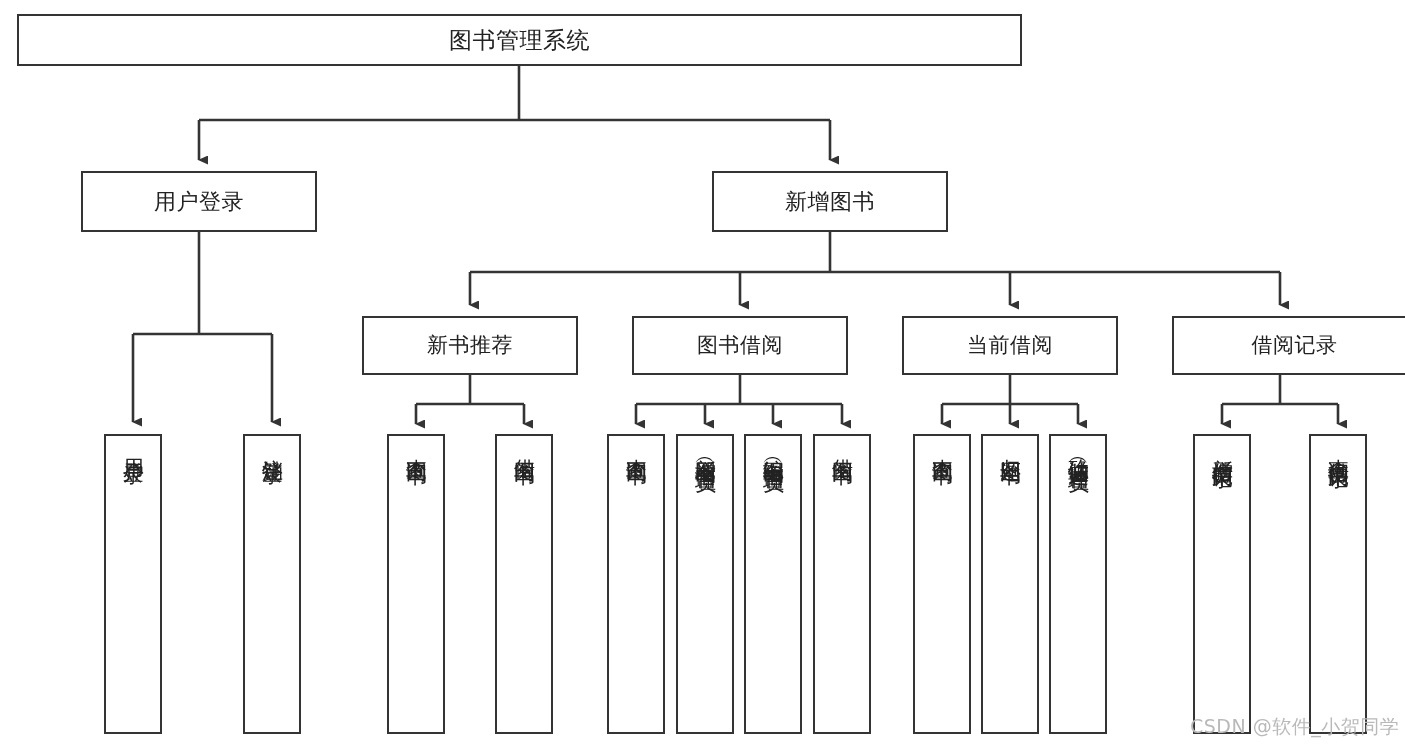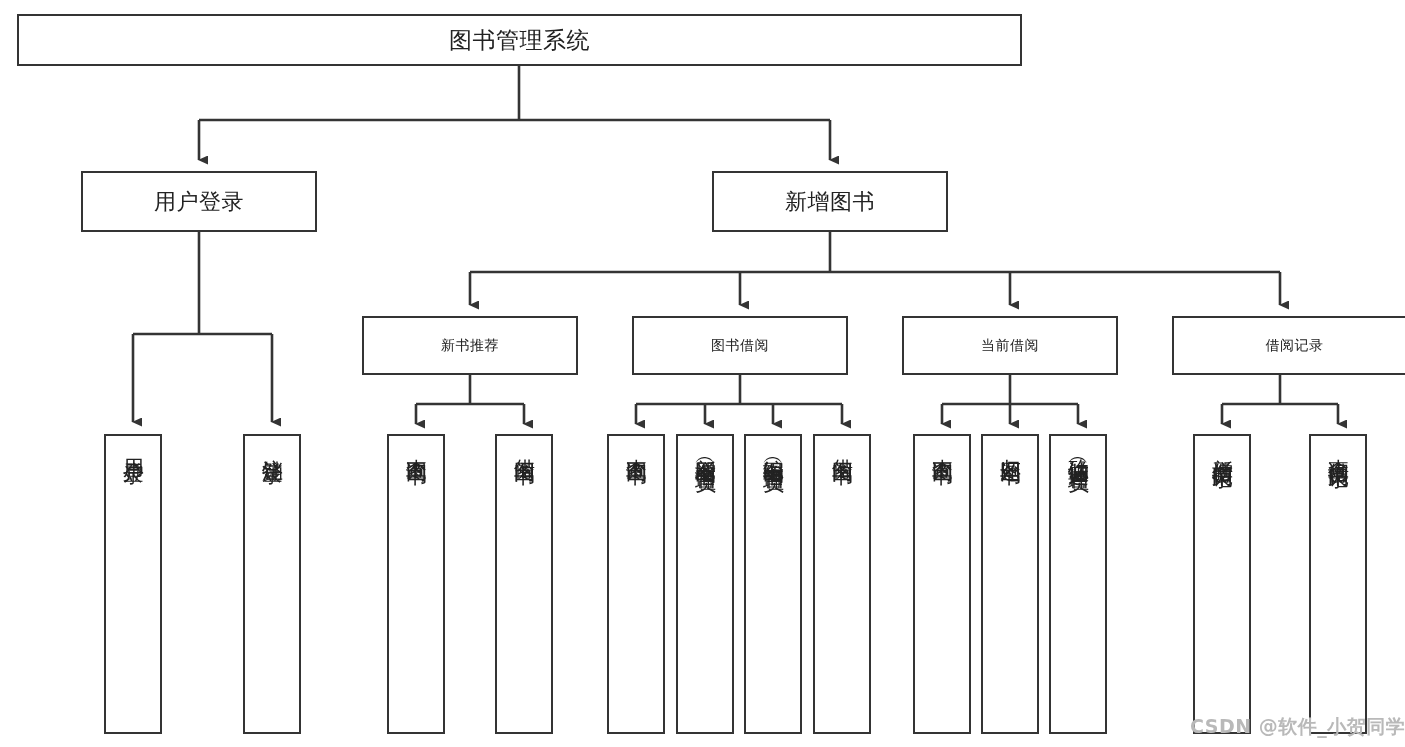--- a/index.html
+++ b/index.html
@@ -39,21 +39,21 @@
   }
   .node .label {
     font-size: 22px;
     line-height: 1.15;
     color: #222222;
     letter-spacing: 0.5px;
     white-space: nowrap;
   }
   .node.root .label { font-size: 23px; }
   .node.lvl2 .label { font-size: 22px; }
-  .node.lvl3 .label { font-size: 14px; }
+  .node.lvl3 .label { font-size: 21px; }
   
   .node.leaf {
     align-items: flex-start;
     justify-content: center;
     padding-top: 6px;
   }
   .node.leaf .label {
     writing-mode: vertical-rl;
     text-orientation: upright;
     -webkit-writing-mode: vertical-rl;
@@ -188,15 +188,15 @@
     <span class="label">确认归还（管理员）</span>
   </div>
 
   <div class="node leaf" style="left:1193px; top:434px; width:58px; height:300px;">
     <span class="label">新增借阅记录</span>
   </div>
   <div class="node leaf" style="left:1309px; top:434px; width:58px; height:300px;">
     <span class="label">查询借阅记录</span>
   </div>
 
-  <div class="watermark" style="left:1190px; top:714px;font-weight:bold;">CSDN @软件_小贺同学</div>
+  <div class="watermark" style="left:1190px; top:714px;">CSDN @软件_小贺同学</div>
 
 </div>
 
 </body></html>

